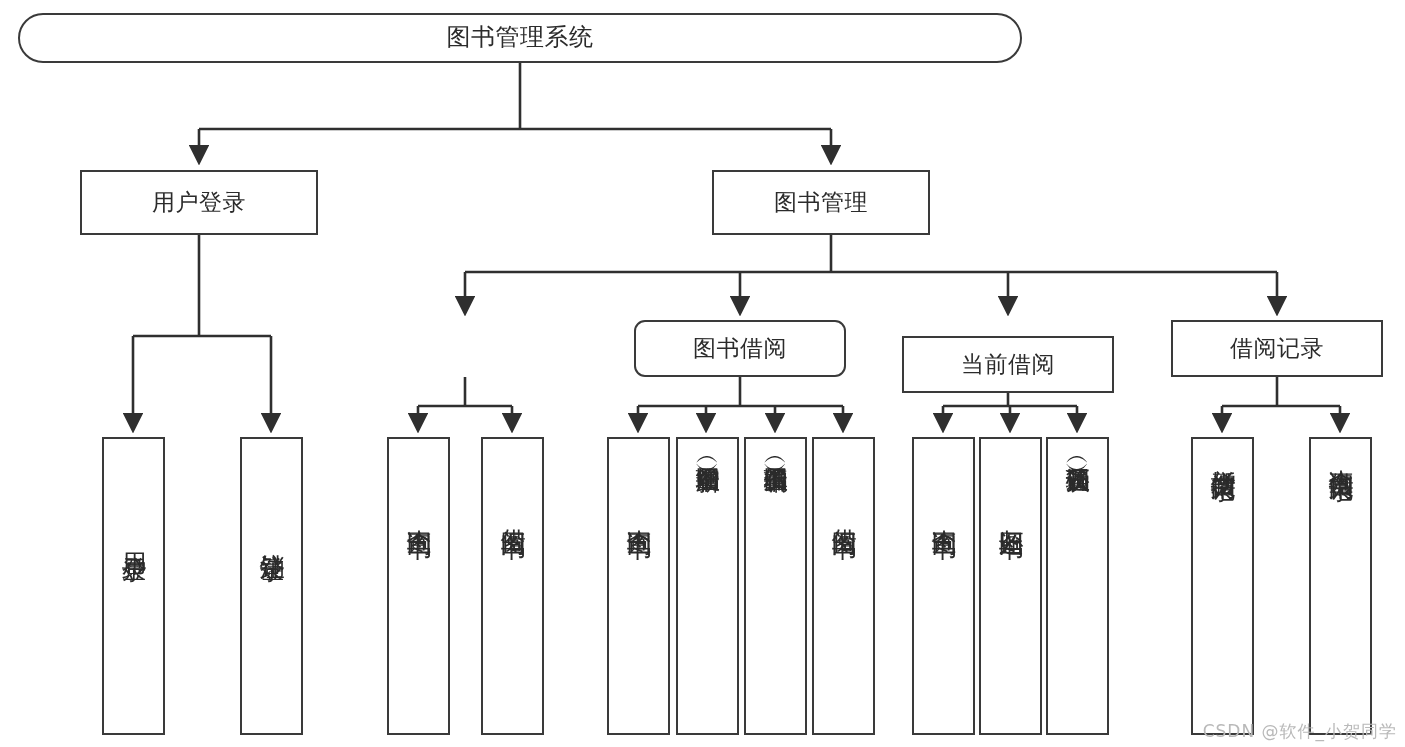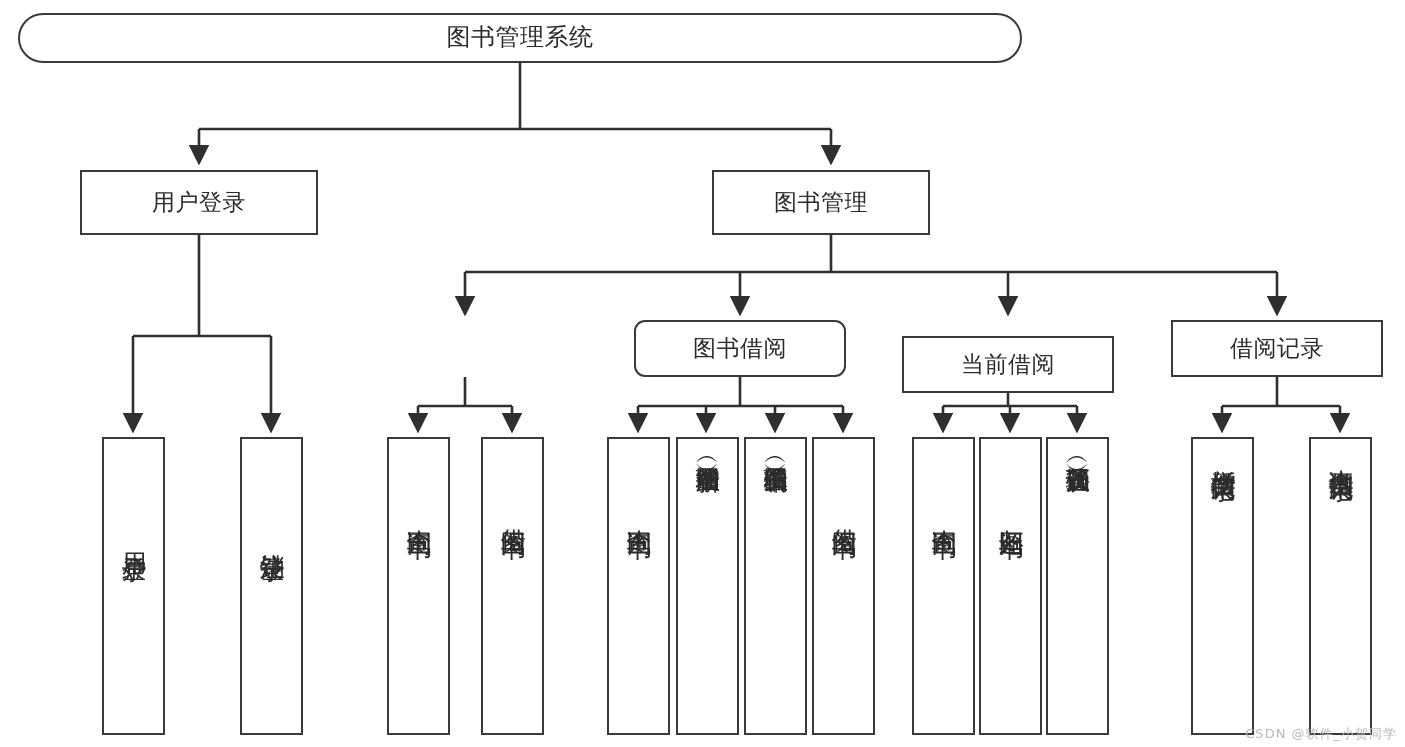--- a/index.html
+++ b/index.html
@@ -65,21 +65,21 @@
   .node.vert.mid .label{
     padding-top:60px;
   }
   .node.vert.low .label{
     padding-top:84px;
   }
   .watermark{
     position:absolute;
     right:8px;
     bottom:4px;
-    font-size:13px;
+    font-size:17px;
     color:#b9b9b9;
     letter-spacing:1px;
     white-space:nowrap;
     font-family:"DejaVu Sans","Liberation Sans",sans-serif;
   }
 </style>
 </head>
 <body>
 
 <div id="stage">

